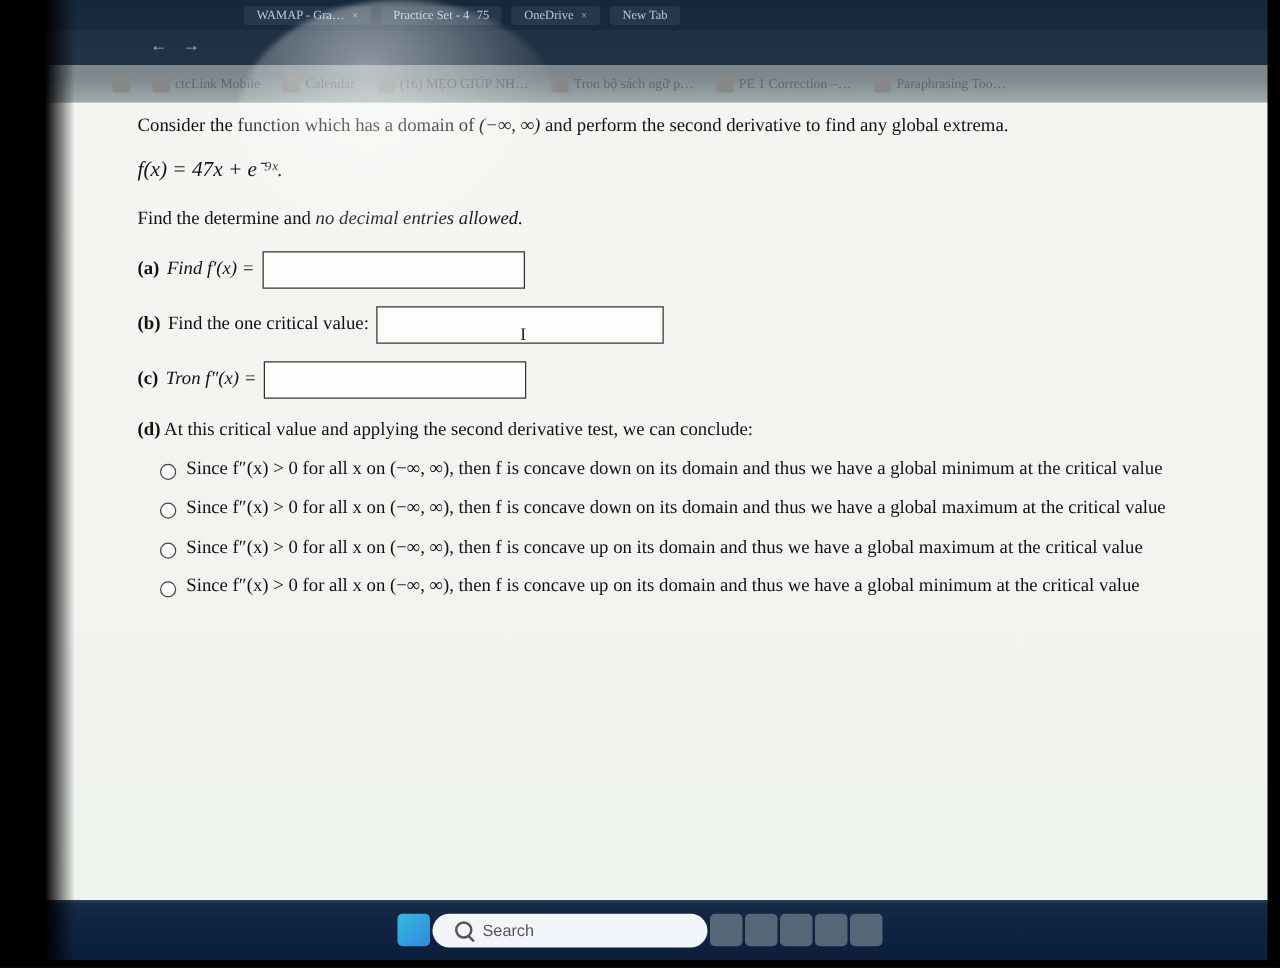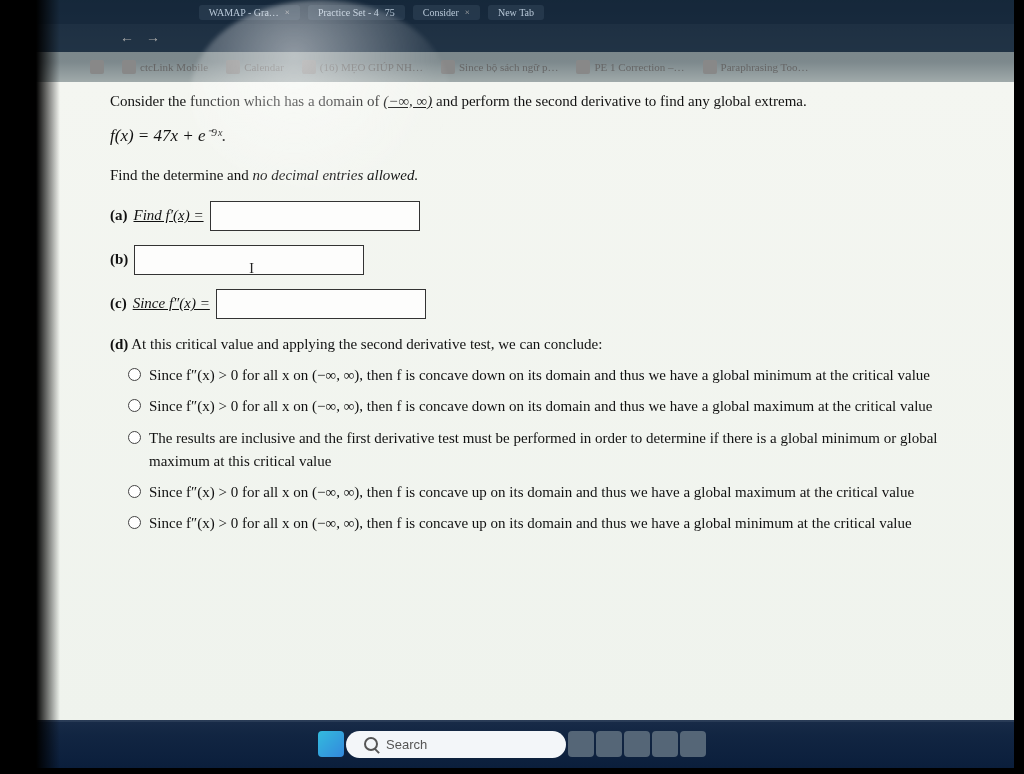--- a/index.html
+++ b/index.html
@@ -83,30 +83,30 @@
     height: 30px;
     border: 1px solid #333;
     background: #fdfdfc;
     vertical-align: middle;
   }
   .inputbox.wide { width: 230px; }
   .cursor { position: relative; }
   .cursor::after { content: "I"; position: absolute; left: 50%; bottom: -6px; font-family: serif; font-size: 14px; color: #222; }
   .partd { margin-top: 8px; }
   .opts { margin: 6px 0 0 18px; }
-  .opt { margin: 8px 0; display: flex; align-items: flex-start; gap: 8px; }
+  .opt { margin: 8px 0; display: flex; align-items: center; gap: 8px; }
   .radio {
     flex: 0 0 auto;
     width: 13px; height: 13px;
     border: 1px solid #444; border-radius: 50%;
     margin-top: 4px;
     background: #fff;
   }
   .opt-text { flex: 1; }
-  .math { font-family: 'Times New Roman', serif; font-style: italic; text-decoration: underline; }
+  .math { font-family: 'Times New Roman', serif; font-style: italic; }
   .taskbar {
     position: absolute;
     bottom: 6px; left: 0; right: 0;
     height: 48px;
     background: linear-gradient(180deg, rgba(20,40,70,0.9), rgba(10,30,60,0.95));
     display: flex;
     align-items: center;
     justify-content: center;
     gap: 2px;
   }
@@ -151,21 +151,21 @@
   <div class="topbar">
     <div class="tab">
         <span>WAMAP - Gra…</span>
         <span class="x">×</span>
       </div>
     <div class="tab">
         <span>Practice Set - 4</span>
         <span>75</span>
       </div>
     <div class="tab">
-        <span>Consider</span>
+        <span>OneDrive</span>
         <span class="x">×</span>
       </div>
     <div class="tab">
         <span>New Tab</span>
       </div>
   </div>
 
   <div class="addrbar">
     <span class="nav-arrow">←</span>
     <span class="nav-arrow">→</span>
@@ -182,21 +182,21 @@
     <span class="bm-item">
         <span class="bm-icon"></span>
         <span>Calendar</span>
       </span>
     <span class="bm-item">
         <span class="bm-icon"></span>
         <span>(16) MẸO GIÚP NH…</span>
       </span>
     <span class="bm-item">
         <span class="bm-icon"></span>
-        <span>Since bộ sách ngữ p…</span>
+        <span>Tron bộ sách ngữ p…</span>
       </span>
     <span class="bm-item">
         <span class="bm-icon"></span>
         <span>PE 1 Correction –…</span>
       </span>
     <span class="bm-item">
         <span class="bm-icon"></span>
         <span>Paraphrasing Too…</span>
       </span>
   </div>
@@ -216,44 +216,41 @@
     </div>
 
     <div class="part">
       <span class="part-label">(a)</span>
       <span class="math">Find f′(x) = </span>
       <span class="inputbox"></span>
     </div>
 
     <div class="part">
       <span class="part-label">(b)</span>
+      <span>Find the one critical value:</span>
       <span class="inputbox wide cursor"></span>
     </div>
 
     <div class="part">
       <span class="part-label">(c)</span>
-      <span class="math">Since f″(x) = </span>
+      <span class="math">Tron f″(x) = </span>
       <span class="inputbox"></span>
     </div>
 
     <div class="partd">
       <span class="part-label">(d)</span>
       <span>At this critical value and applying the second derivative test, we can conclude:</span>
       <div class="opts">
         <div class="opt">
           <span class="radio"></span>
           <span class="opt-text">Since f″(x) &gt; 0 for all x on (−∞, ∞), then f is concave down on its domain and thus we have a global minimum at the critical value</span>
         </div>
         <div class="opt">
           <span class="radio"></span>
           <span class="opt-text">Since f″(x) &gt; 0 for all x on (−∞, ∞), then f is concave down on its domain and thus we have a global maximum at the critical value</span>
-        </div>
-        <div class="opt">
-          <span class="radio"></span>
-          <span class="opt-text">The results are inclusive and the first derivative test must be performed in order to determine if there is a global minimum or global maximum at this critical value</span>
         </div>
         <div class="opt">
           <span class="radio"></span>
           <span class="opt-text">Since f″(x) &gt; 0 for all x on (−∞, ∞), then f is concave up on its domain and thus we have a global maximum at the critical value</span>
         </div>
         <div class="opt">
           <span class="radio"></span>
           <span class="opt-text">Since f″(x) &gt; 0 for all x on (−∞, ∞), then f is concave up on its domain and thus we have a global minimum at the critical value</span>
         </div>
       </div>

